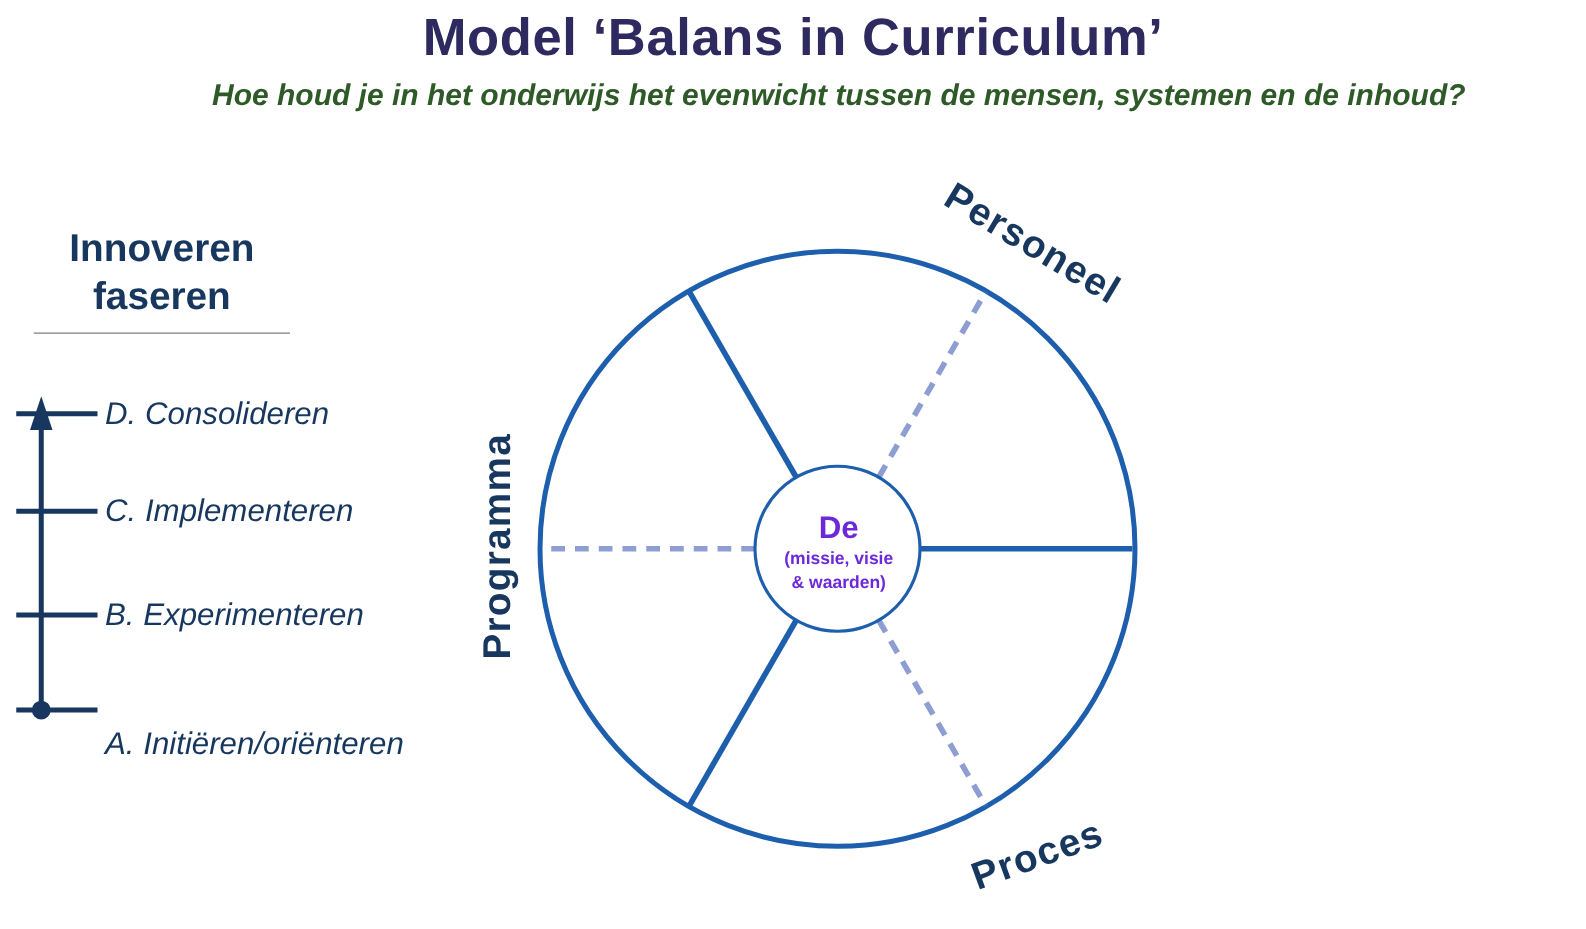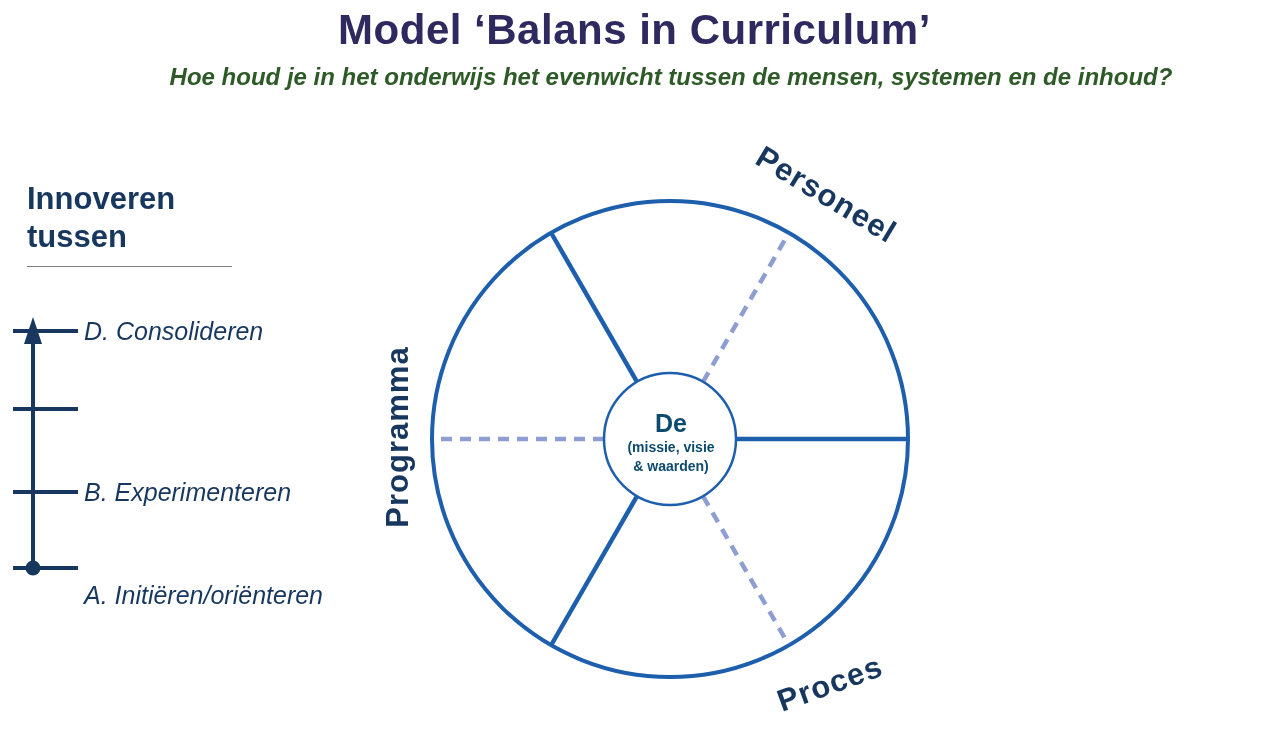--- a/index.html
+++ b/index.html
@@ -26,20 +26,21 @@
     top: 63px; left: 85px; right: 12px;
     text-align: center;
     font-size: 24px;
     font-weight: bold;
     font-style: italic;
     color: #2d5a27;
   }
   .sidebar-heading {
     position: absolute;
     left: 27px; top: 180px; width: 205px;
+    text-align: center;
     font-size: 31px;
     font-weight: bold;
     line-height: 38px;
     color: #17375e;
   }
   .sidebar-separator {
     position: absolute;
     left: 27px; top: 266px; width: 205px;
     border-top: 1.5px solid #7f7f7f;
   }
@@ -81,37 +82,37 @@
   .label-proces {
     left: 830px; top: 684px;
     transform: translate(-50%, -50%) rotate(-20deg);
   }
   .hub-text {
     position: absolute;
     left: 671px; top: 442px;
     width: 150px;
     transform: translate(-50%, -50%);
     text-align: center;
-    color: #0c4a6e;
+    color: #6d28d9;
     font-weight: bold;
   }
   .hub-line-big { font-size: 25px; line-height: 29px; }
   .hub-line-small { font-size: 14px; line-height: 19px; }
 </style>
 </head>
 <body>
 
 <div class="stage">
 
   <div class="page-title">Model ‘Balans in Curriculum’</div>
   <div class="page-subtitle">Hoe houd je in het onderwijs het evenwicht tussen de mensen, systemen en de inhoud?</div>
 
   <div class="sidebar-heading">
     <div>Innoveren</div>
-    <div>tussen</div>
+    <div>faseren</div>
   </div>
   <div class="sidebar-separator"></div>
 
   <svg class="overlay-svg" viewBox="0 0 1269 743" aria-hidden="true">
 
     <g stroke="#17375e" stroke-width="4" fill="none">
       <line x1="33" y1="336" x2="33" y2="568"></line>
       <line x1="13" y1="331" x2="78" y2="331"></line>
       <line x1="13" y1="409" x2="78" y2="409"></line>
       <line x1="13" y1="492" x2="78" y2="492"></line>
@@ -132,20 +133,21 @@
       <g stroke="#8e9ed2" stroke-width="4.5" stroke-dasharray="11,8">
         <line x1="703" y1="381.8" x2="788.5" y2="233.5"></line>
         <line x1="604" y1="439" x2="434" y2="439"></line>
         <line x1="703" y1="496.2" x2="788.5" y2="644.5"></line>
       </g>
       <circle cx="670" cy="439" r="66" fill="#ffffff" stroke="#1e5fad" stroke-width="2.5"></circle>
     </g>
   </svg>
 
   <div class="phase-label phase-d">D. Consolideren</div>
+  <div class="phase-label phase-c">C. Implementeren</div>
   <div class="phase-label phase-b">B. Experimenteren</div>
   <div class="phase-label phase-a">A. Initiëren/oriënteren</div>
 
   <div class="axis-label label-personeel">Personeel</div>
   <div class="axis-label label-programma">Programma</div>
   <div class="axis-label label-proces">Proces</div>
 
   <div class="hub-text">
     <div class="hub-line-big">De</div>
     <div class="hub-line-small">(missie, visie</div>

